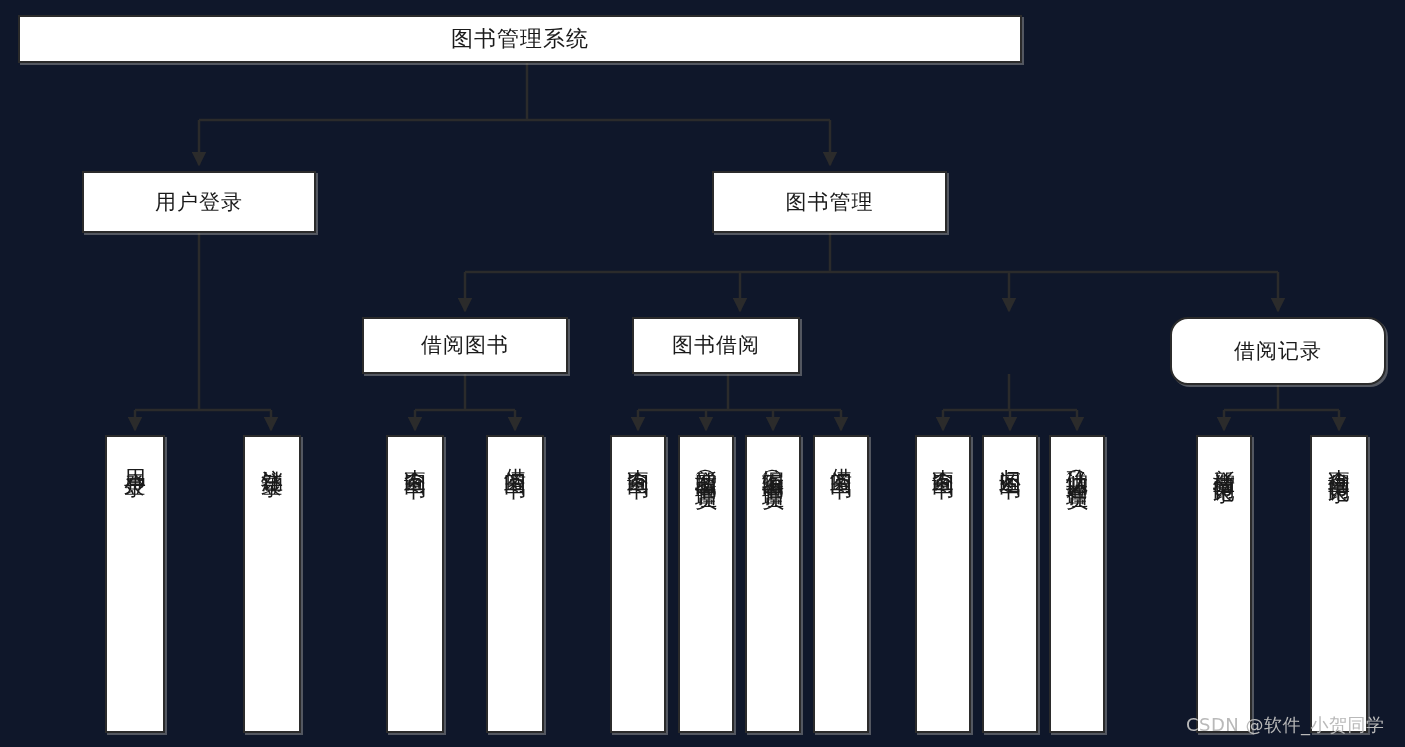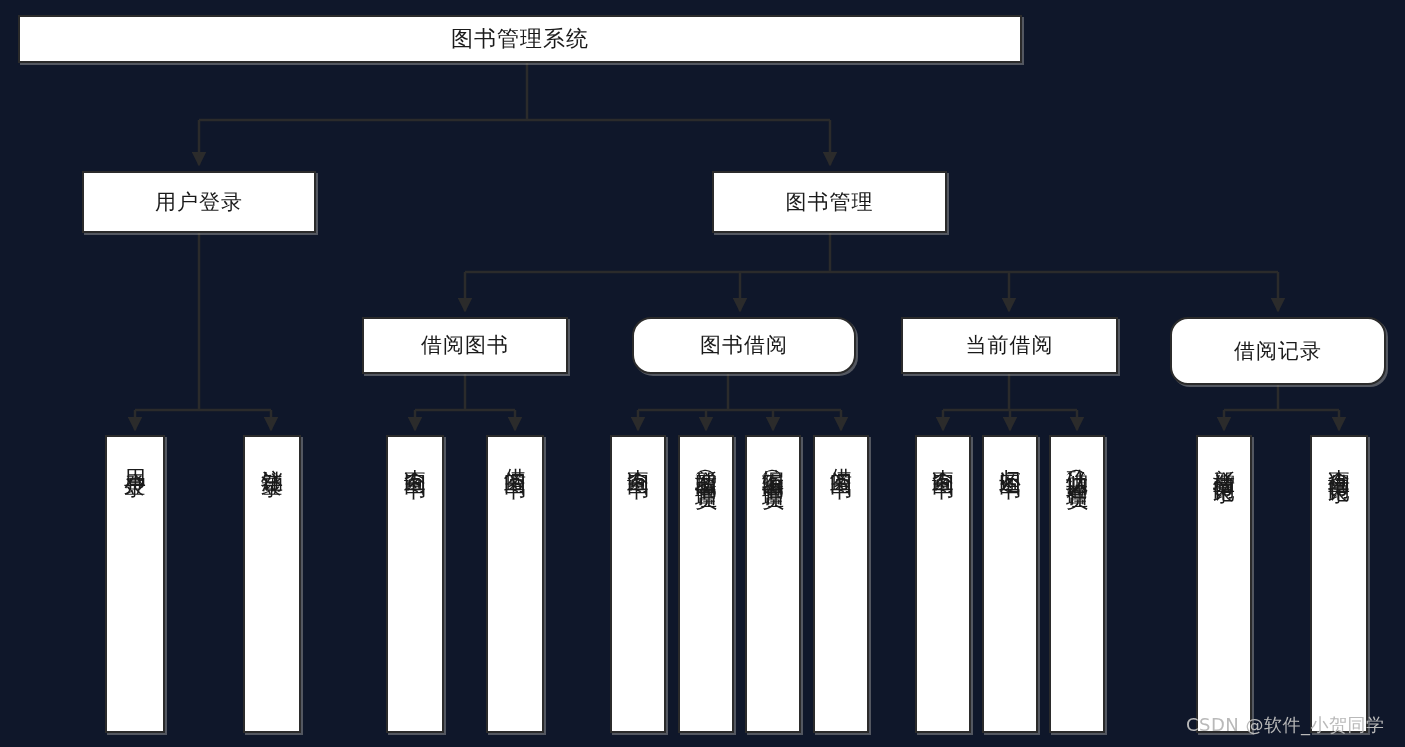--- a/index.html
+++ b/index.html
@@ -127,25 +127,22 @@
   <div class="node" style="left:82px; top:171px; width:234px; height:62px;">
     <span class="label">用户登录</span>
   </div>
   <div class="node" style="left:712px; top:171px; width:235px; height:62px;">
     <span class="label">图书管理</span>
   </div>
 
   <div class="node" style="left:362px; top:317px; width:206px; height:57px;">
     <span class="label">借阅图书</span>
   </div>
-  <div class="node" style="left:632px; top:317px; width:224px; height:57px;border-radius:19px;">
+  <div class="node" style="left:632px; top:317px; width:168px; height:57px;">
     <span class="label">图书借阅</span>
-  </div>
-  <div class="node" style="left:901px; top:317px; width:217px; height:57px;">
-    <span class="label">当前借阅</span>
   </div>
   <div class="node" style="left:1170px; top:317px; width:216px; height:68px;border-radius:18px;">
     <span class="label">借阅记录</span>
   </div>
 
   <div class="node vertical" style="left:105px; top:435px; width:60px; height:298px;">
     <span class="label">用户登录</span>
   </div>
   <div class="node vertical" style="left:243px; top:435px; width:58px; height:298px;">
     <span class="label">注销登录</span>

